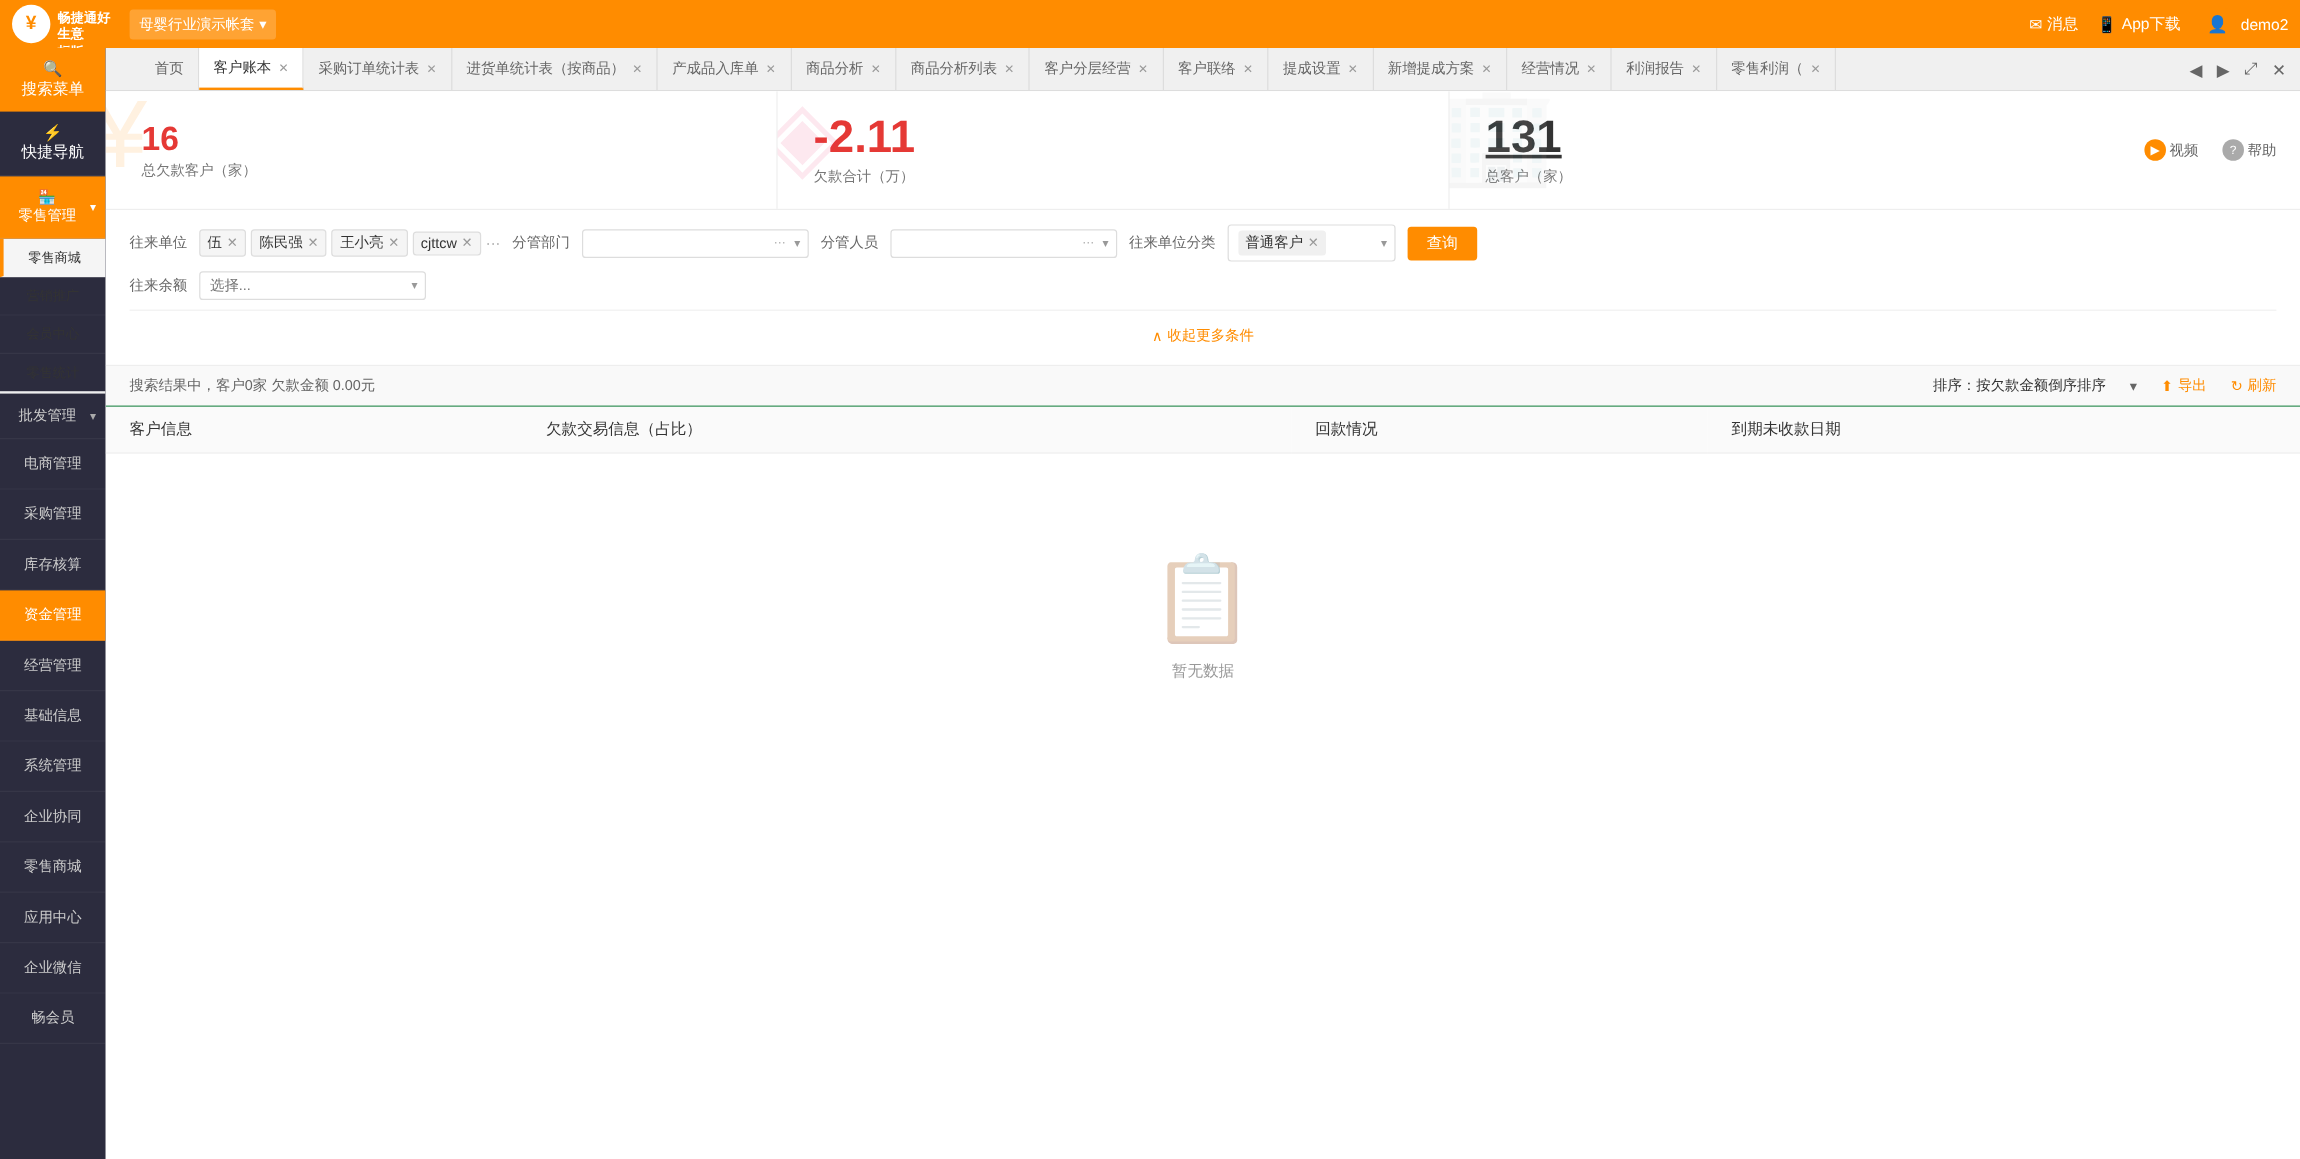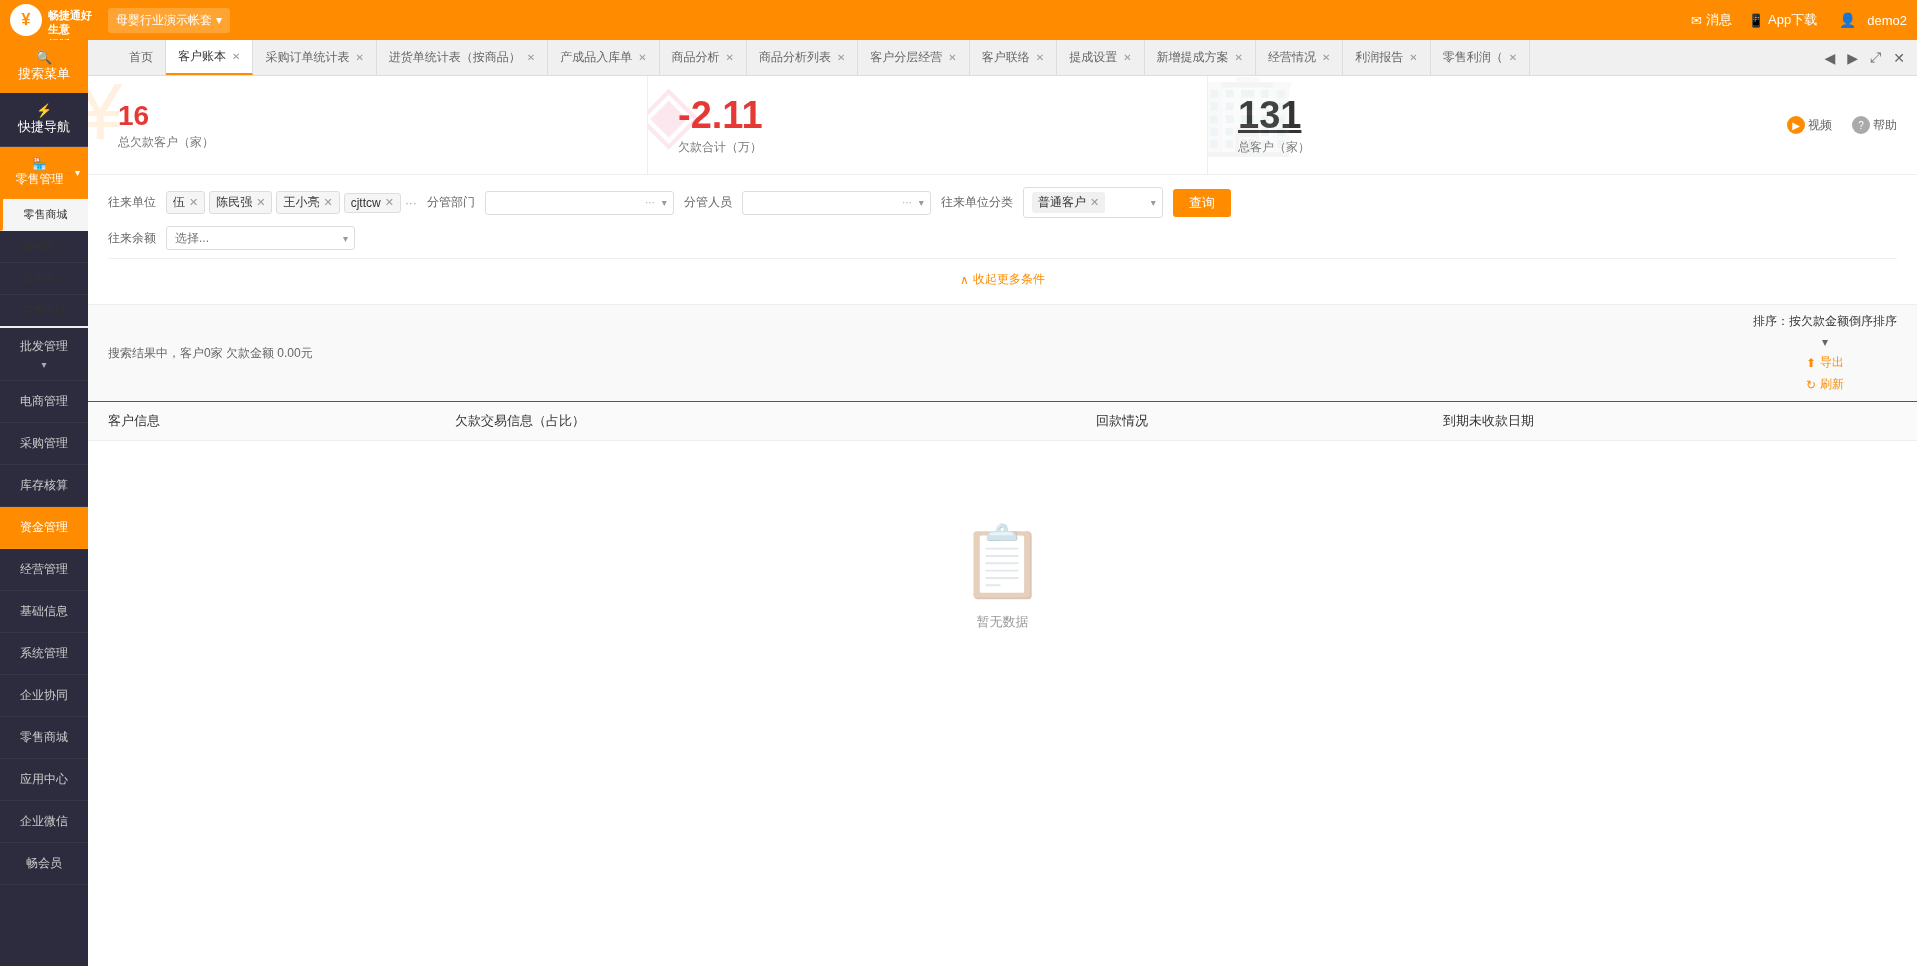--- a/index.html
+++ b/index.html
@@ -44,21 +44,21 @@
     .filter-row { display: flex; align-items: center; gap: 10px; margin-bottom: 8px; flex-wrap: wrap; }
     .filter-label { font-size: 12px; color: #666; white-space: nowrap; }
     .filter-tag { display: inline-flex; align-items: center; gap: 4px; background: #f5f5f5; border: 1px solid #ddd; border-radius: 3px; padding: 2px 6px; font-size: 12px; color: #333; }
     .filter-tag-close { color: #999; cursor: pointer; font-size: 11px; }
     .filter-more { color: #999; cursor: pointer; font-size: 12px; }
     .search-btn { background: #ff8c00; color: white; border: none; border-radius: 3px; padding: 5px 16px; font-size: 13px; cursor: pointer; }
     .collapse-btn { display: flex; align-items: center; gap: 4px; color: #ff8c00; font-size: 12px; cursor: pointer; margin: 0 auto; padding: 4px 0; }
 
     
     .results-bar { display: flex; align-items: center; justify-content: space-between; padding: 8px 20px; background: #f9f9f9; border-bottom: 1px solid #15803d; font-size: 12px; color: #666; }
-    .results-actions { display: flex; align-items: center; gap: 5px; flex-direction: column; }
+    .results-actions { display: flex; align-items: center; gap: 20px; }
     .result-action { display: flex; align-items: center; gap: 4px; cursor: pointer; color: #ff8c00; }
 
     
     .data-table { width: 100%; border-collapse: collapse; }
     .data-table th { background: #fafafa; padding: 10px 20px; text-align: left; font-size: 13px; color: #333; font-weight: normal; border-bottom: 1px solid #eee; }
     .data-table td { padding: 10px 20px; border-bottom: 1px solid #f0f0f0; font-size: 13px; }
 
     
     .empty-state { display: flex; flex-direction: column; align-items: center; justify-content: center; padding: 80px 20px; color: #ccc; }
     .empty-text { font-size: 13px; color: #999; }
@@ -140,21 +140,21 @@
       </div>
       <div class="sidebar-item" style="padding:8px 0;font-size:11px;color:#333;">
         <div>营销推广</div>
       </div>
       <div class="sidebar-item" style="padding:8px 0;font-size:11px;color:#333;">
         <div>会员中心</div>
       </div>
       <div class="sidebar-item" style="padding:8px 0;font-size:11px;color:#333;border-bottom:2px solid #eee;">
         <div>零售统计</div>
       </div>
-      <div class="sidebar-item" style="flex-direction:column;justify-content:space-between;padding:10px 8px;">
+      <div class="sidebar-item" style="flex-direction:row;justify-content:space-between;padding:10px 8px;">
         <div style="flex:1;text-align:center;">
           <div style="font-size:12px;color:#ccc;">批发管理</div>
         </div>
         <div style="font-size:10px;color:#aaa;">▾</div>
       </div>
       <div class="sidebar-item">
         <div>电商管理</div>
       </div>
       <div class="sidebar-item">
         <div>采购管理</div>

